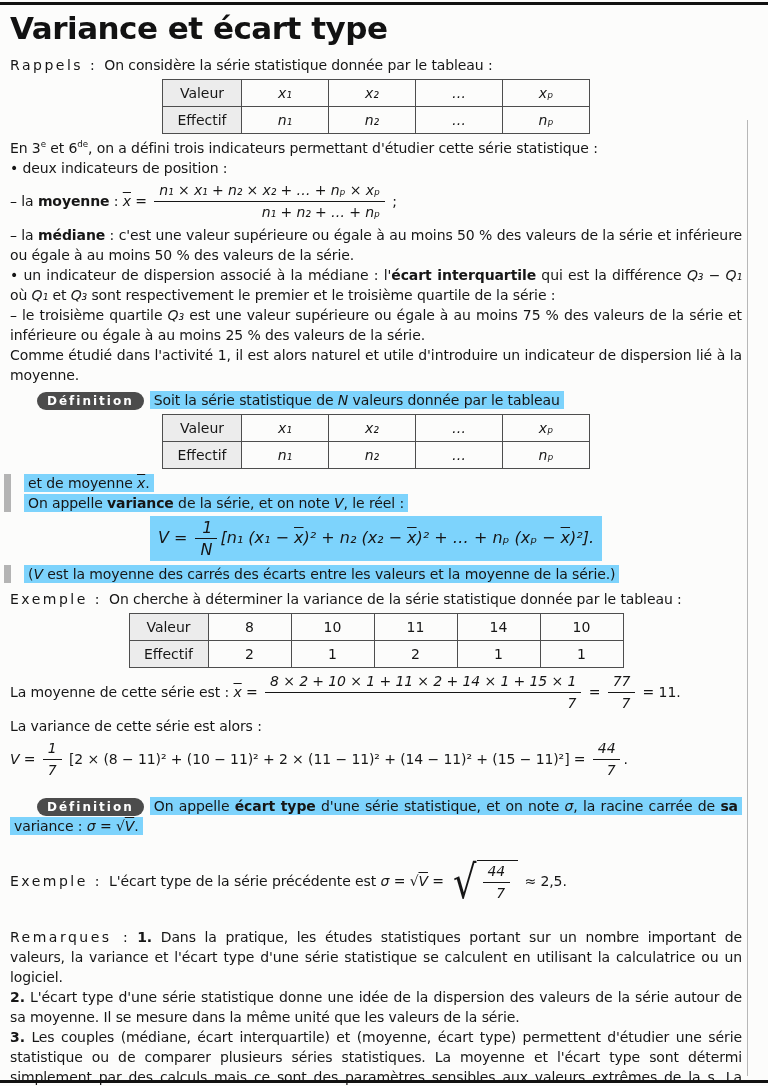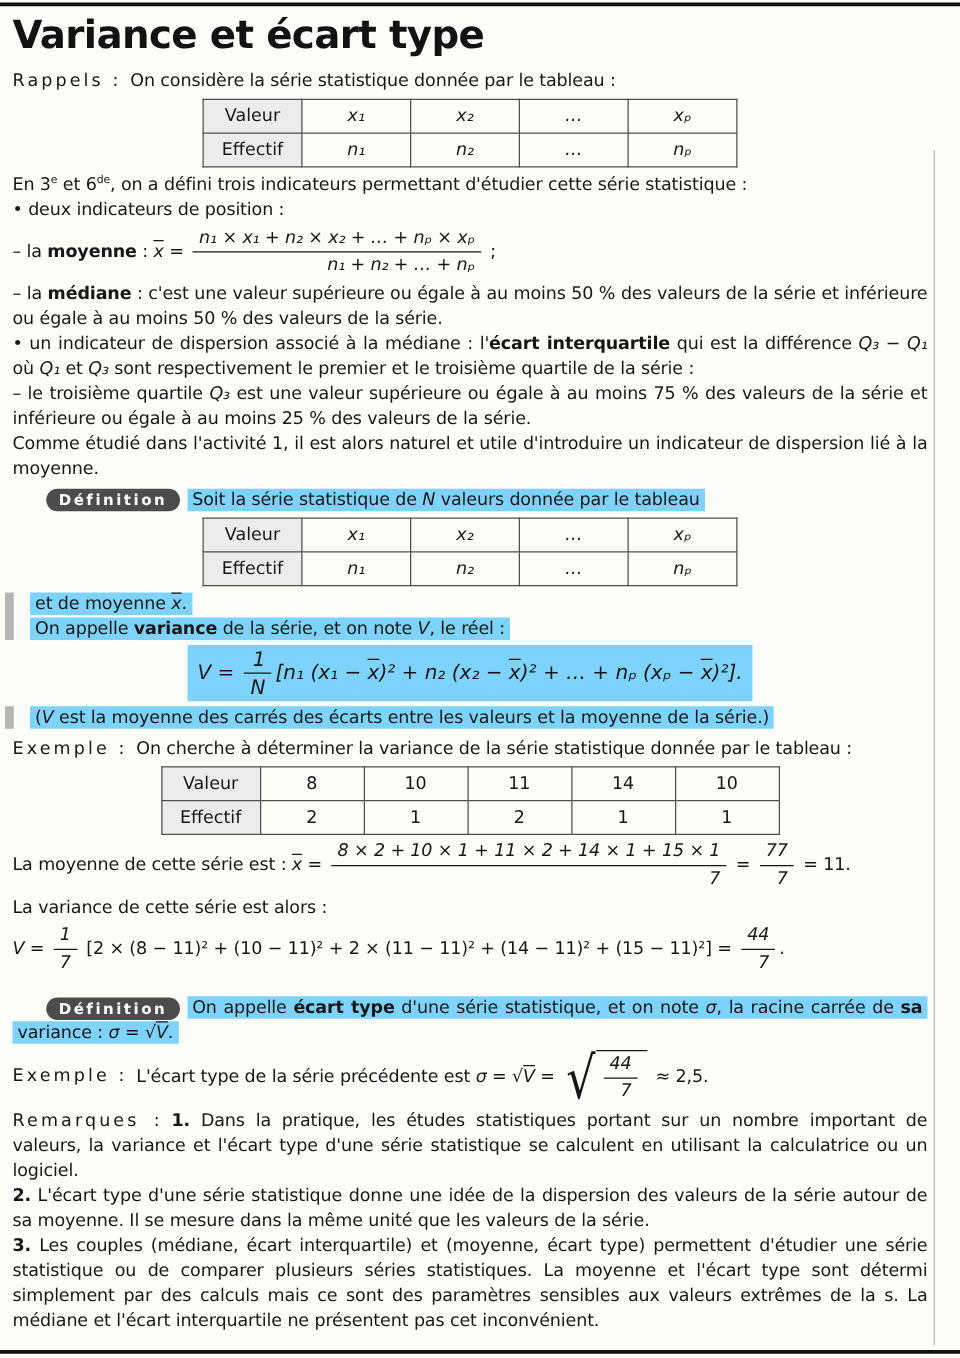--- a/index.html
+++ b/index.html
@@ -18,21 +18,21 @@
   .page{padding:8px 26px 0 10px;}
 
   h1{
     font-size:31px;font-weight:bold;letter-spacing:-0.5px;
     margin:2px 0 9px 0;color:#121212;
   }
 
   .line{margin:0;font-size:14px;line-height:20px;text-align:justify;letter-spacing:-0.1px;}
   .tall{margin:3px 0;}
   .gap-sm{margin-top:5px;}
-  .gap-md{margin-top:4px;}
+  .gap-md{margin-top:24px;}
   .gap-lg{margin-top:16px;}
 
   .seclabel{font-weight:normal;letter-spacing:2.5px;margin-right:7px;}
   b{font-weight:bold;}
   i,.m{font-style:italic;}
   .ov{text-decoration:overline;font-style:italic;}
   sup{font-size:0.62em;line-height:0;vertical-align:super;}
 
   
   .frac{display:inline-block;vertical-align:middle;text-align:right;margin:0 3px;font-style:italic;}

